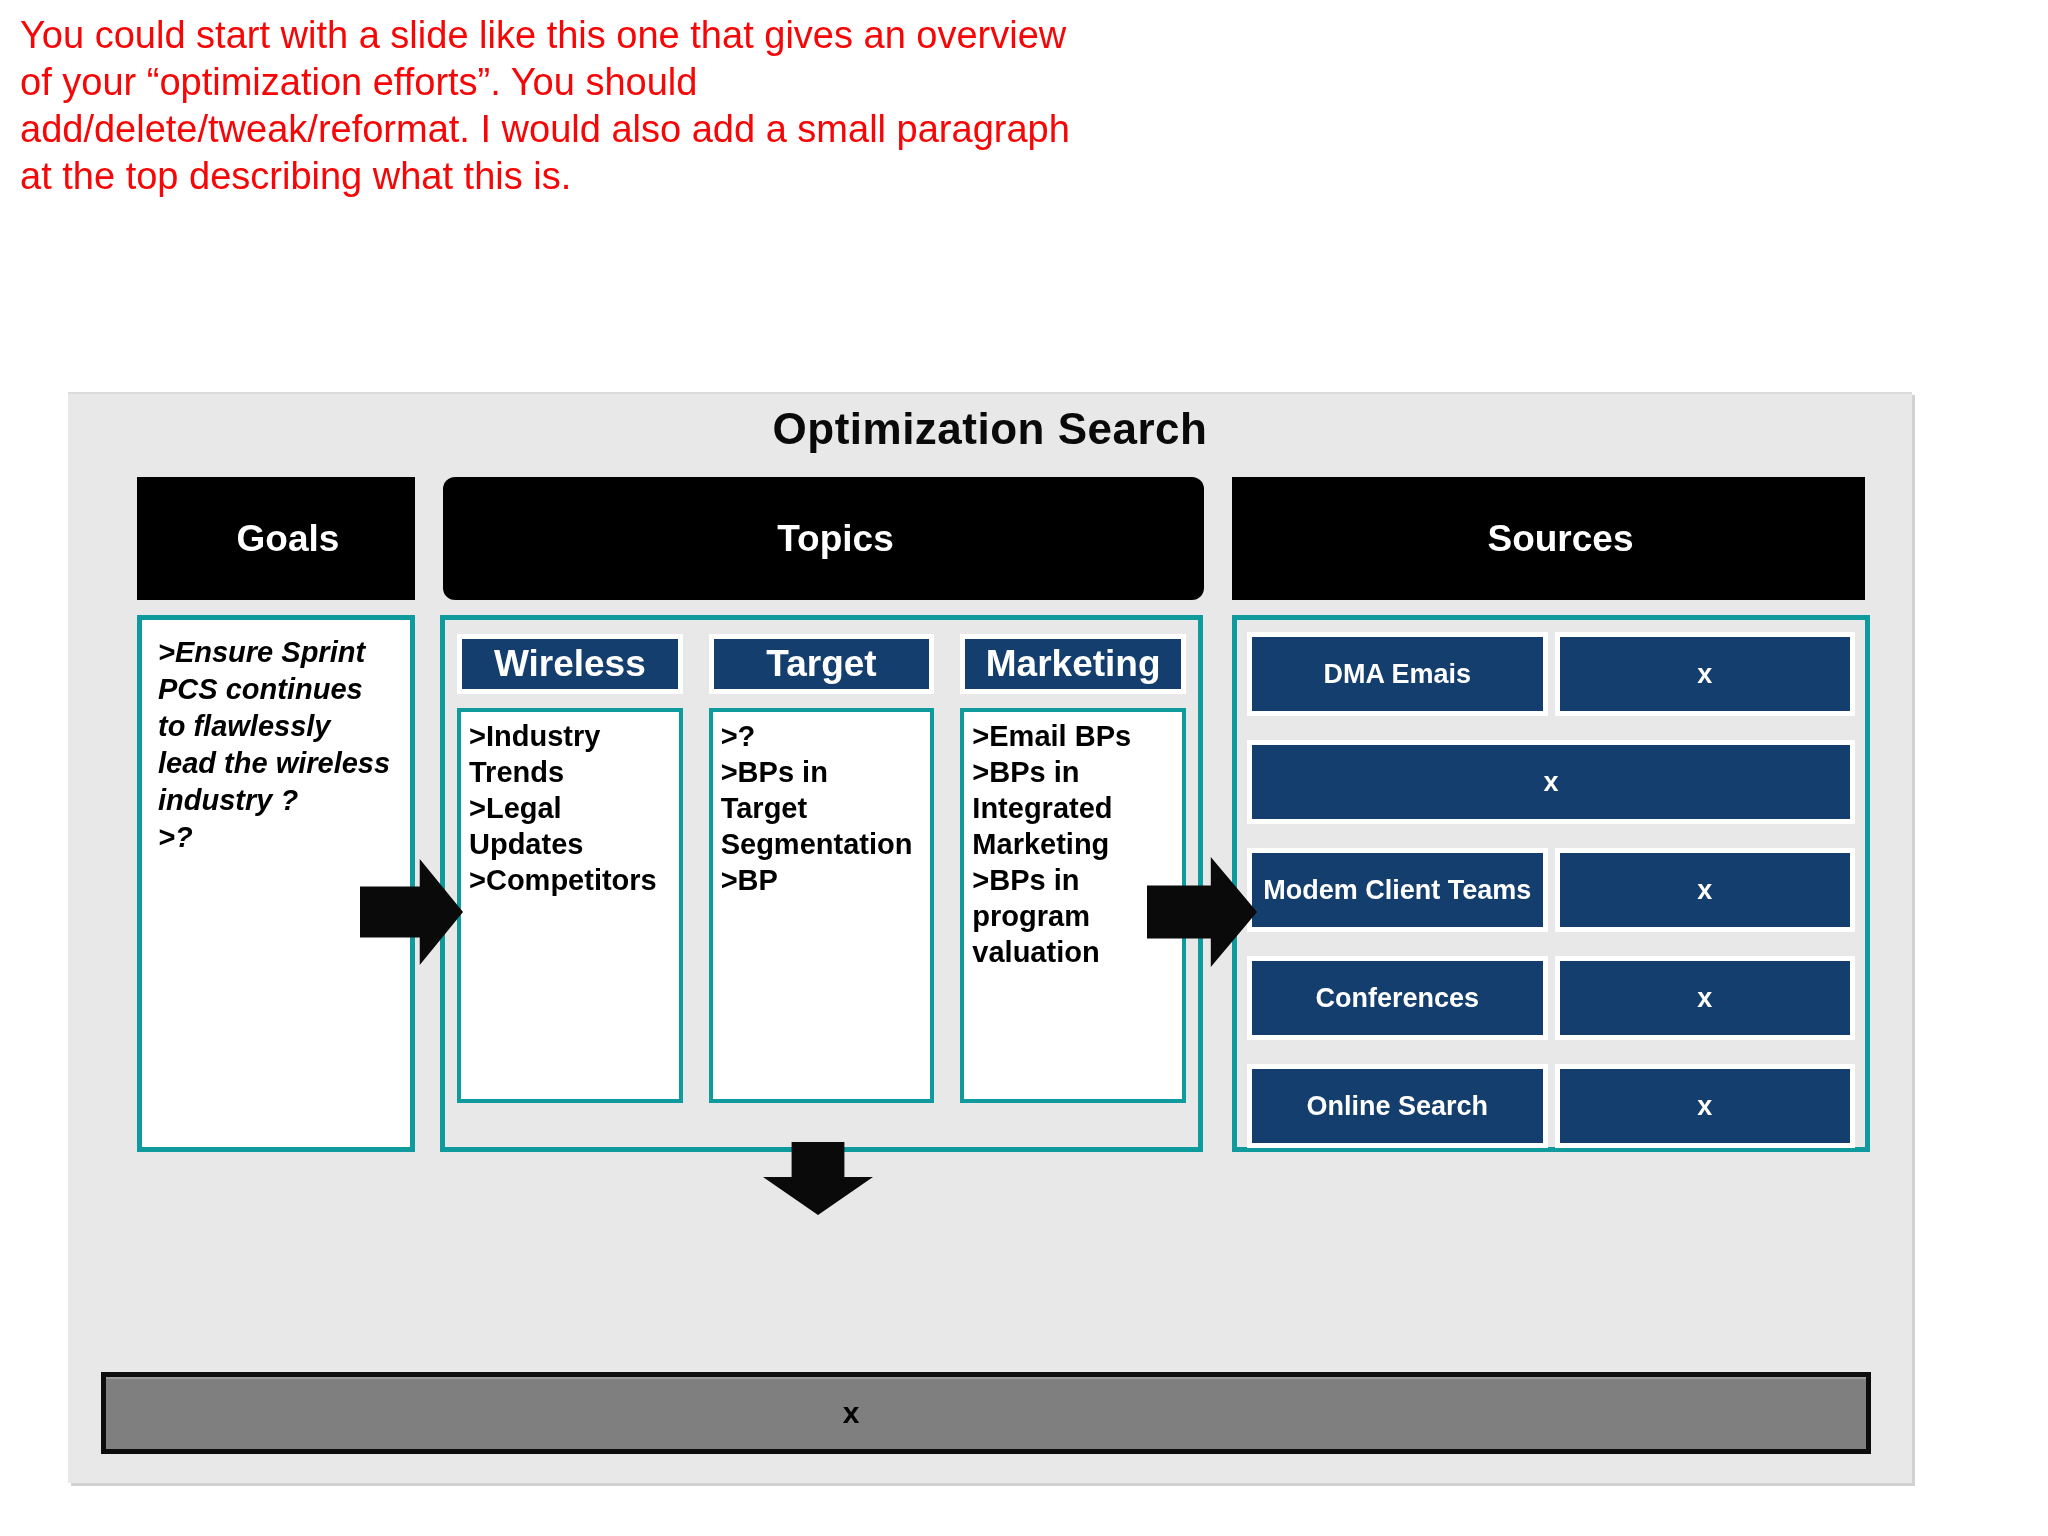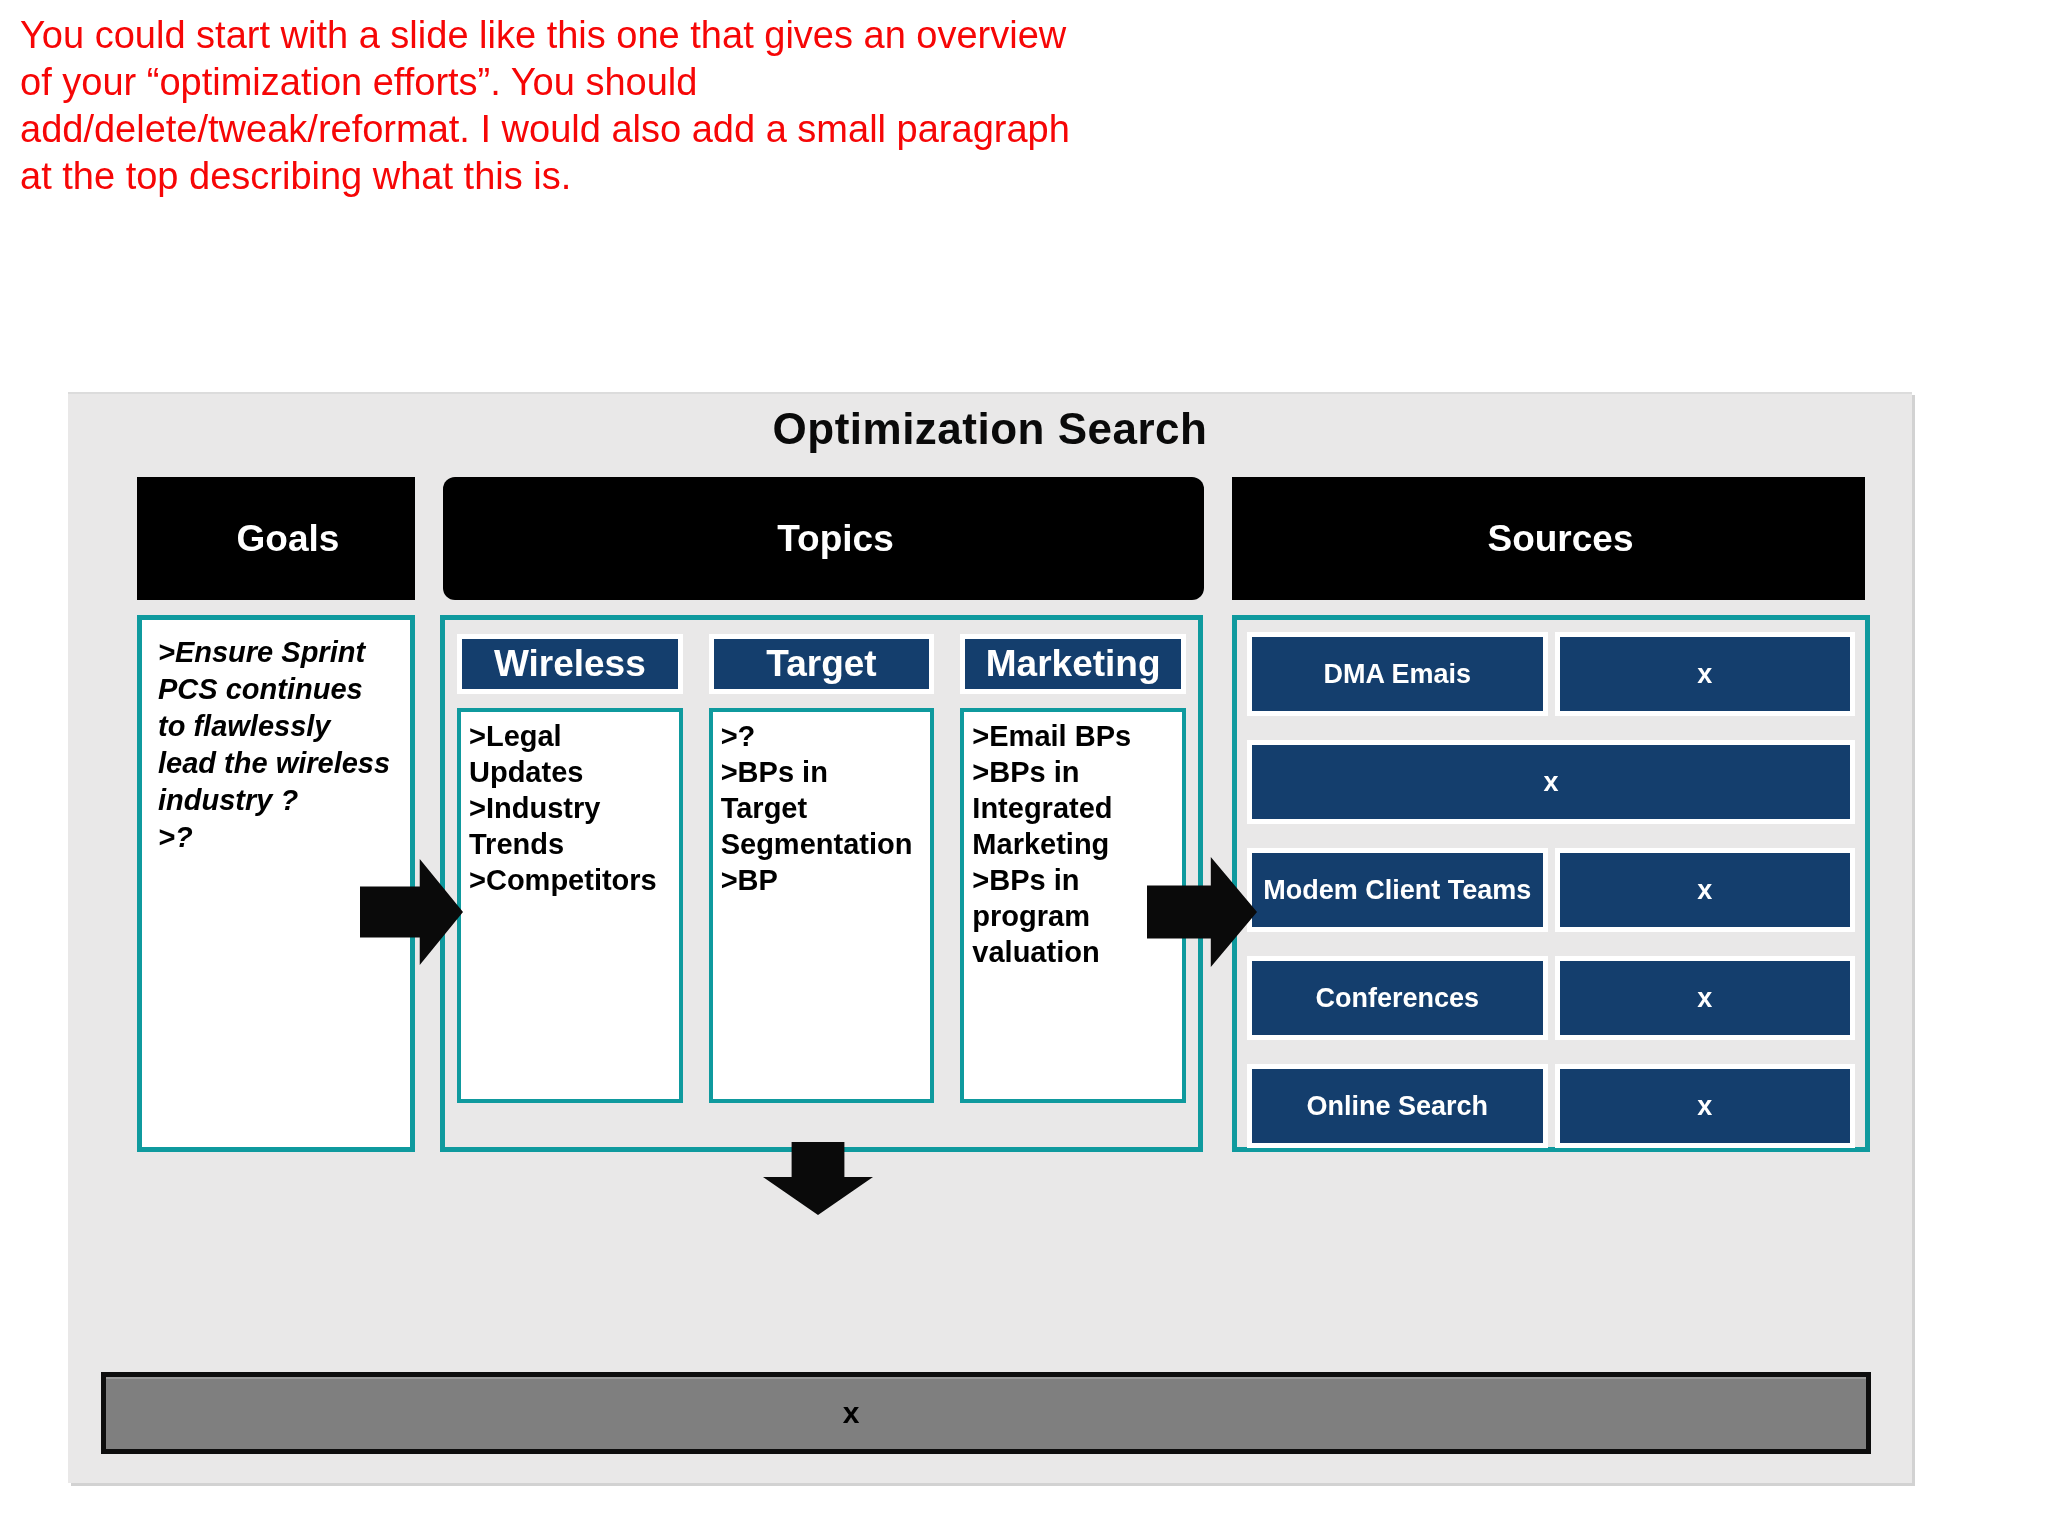--- a/index.html
+++ b/index.html
@@ -116,22 +116,22 @@
 
   <div class="goals-box">
     <div>&gt;Ensure Sprint PCS continues to flawlessly lead the wireless industry ?</div>
     <div>&gt;?</div>
   </div>
 
   <div class="topics-box">
     <div class="topic-col">
       <div class="topic-head">Wireless</div>
       <div class="topic-body">
+        <div>&gt;Industry Trends</div>
         <div>&gt;Legal Updates</div>
-        <div>&gt;Industry Trends</div>
         <div>&gt;Competitors</div>
       </div>
     </div>
     <div class="topic-col">
       <div class="topic-head">Target</div>
       <div class="topic-body">
         <div>&gt;?</div>
         <div>&gt;BPs in Target Segmentation</div>
         <div>&gt;BP</div>
       </div>

